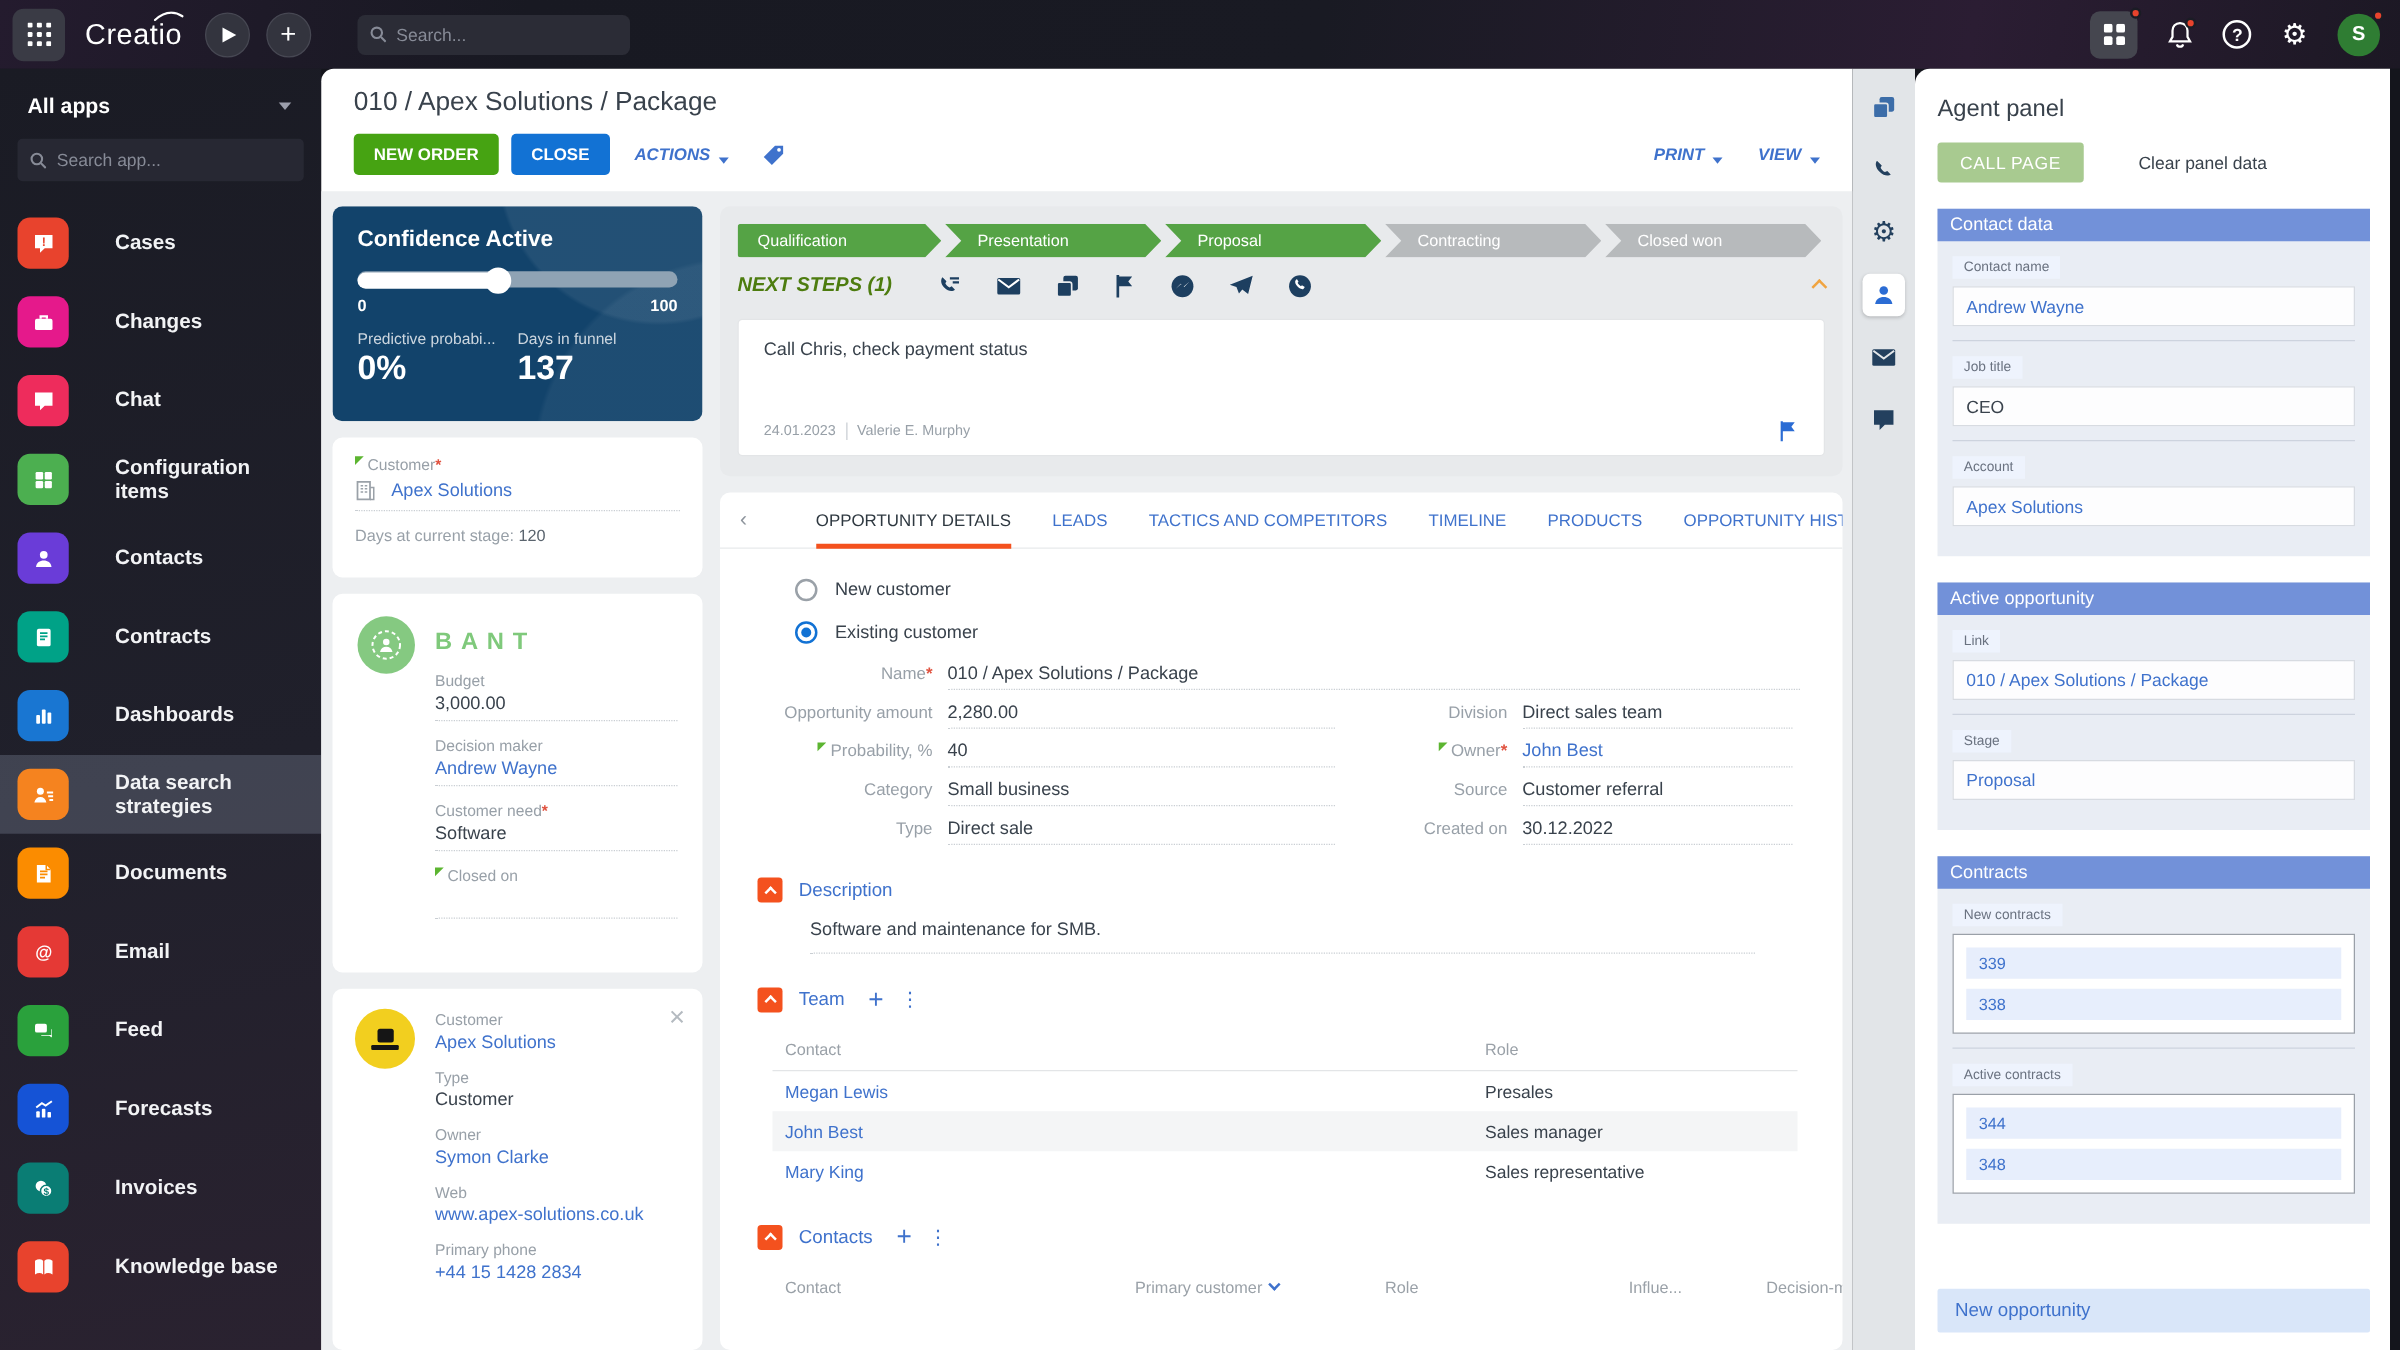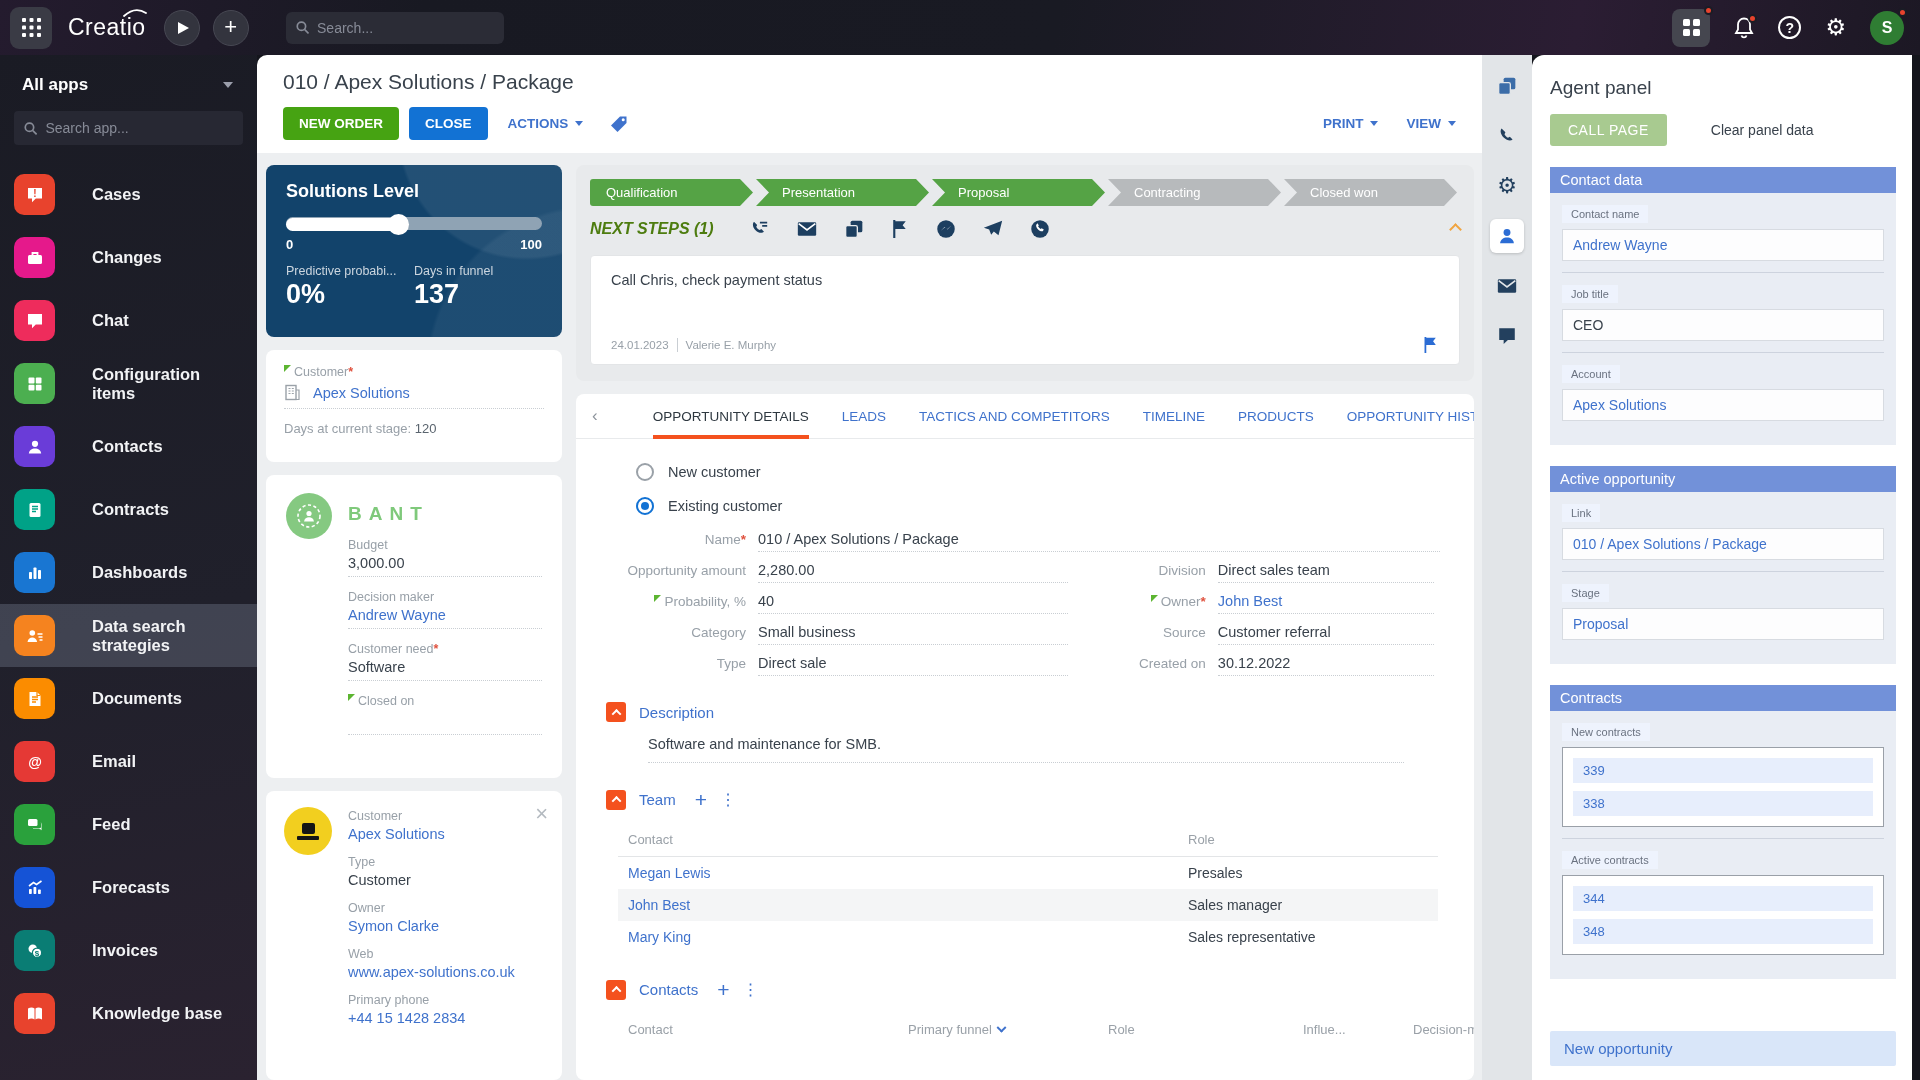--- a/index.html
+++ b/index.html
@@ -38,21 +38,21 @@
 .nav-icon{width:41px;height:41px;border-radius:10px;flex-shrink:0;display:flex;align-items:center;justify-content:center;}
 .nav-label{color:#f2f3f5;font-size:16.5px;font-weight:600;line-height:1.15;margin-left:20px;}
 
 .main{flex:1;min-width:0;background:#fff;border-radius:10px 0 0 0;display:flex;flex-direction:column;overflow:hidden;}
 .main-head{padding:15px 26px 0;}
 .page-title{font-size:21px;color:#39424c;}
 .btnrow{display:flex;align-items:center;margin-top:13px;padding-bottom:13px;}
 .btn{height:33px;padding:0 16px;border-radius:4px;font-size:13.5px;font-weight:700;display:flex;align-items:center;cursor:pointer;border:0;}
 .btn-green{background:#46a312;color:#fff;margin-right:10px;}
 .btn-blue{background:#1272d4;color:#fff;margin-right:20px;}
-.ghost{color:#3f72cc;font-size:13.5px;font-weight:700;display:flex;align-items:center;gap:7px;cursor:pointer;}
+.ghost{color:#3f72cc;font-size:13.5px;font-weight:700;display:flex;align-items:flex-end;gap:7px;cursor:pointer;font-style:italic;}
 .ghost .caret-down{border-top-color:#3f72cc;border-left-width:4px;border-right-width:4px;border-top-width:5px;}
 .head-right{margin-left:auto;display:flex;gap:28px;align-items:center;}
 .content{flex:1;background:#edeff1;display:flex;gap:14px;padding:12px 8px 0 9px;overflow:hidden;}
 
 .leftcol{width:296px;flex-shrink:0;display:flex;flex-direction:column;gap:13px;}
 .card{background:#fff;border-radius:8px;}
 .conf-card{background:#12436b;background-image:radial-gradient(circle at 88% -20%,rgba(255,255,255,.07) 0 38%,transparent 39%),radial-gradient(circle at 110% 120%,rgba(255,255,255,.05) 0 42%,transparent 43%);border-radius:8px;color:#fff;padding:16px 20px;height:172px;}
 .conf-title{font-size:18px;font-weight:600;}
 .slider{margin-top:15px;position:relative;height:15px;cursor:pointer;}
 .slider-track{height:13px;border-radius:7px;background:#8fa3b4;margin-top:1px;}
@@ -407,21 +407,21 @@
               <span class="caret-down"></span>
             </div>
         </div>
       </div>
     </div>
 
     <div class="content">
 
       <div class="leftcol">
         <div class="conf-card">
-          <div class="conf-title">Solutions Level</div>
+          <div class="conf-title">Confidence Active</div>
           <div class="slider">
             <div class="slider-track"></div>
             <div class="slider-fill"></div>
             <div class="slider-thumb"></div>
           </div>
           <div class="slider-scale">
             <span>0</span>
             <span>100</span>
           </div>
           <div class="conf-stats">
@@ -651,21 +651,21 @@
             <div class="sec-head">
               <span class="sec-caret">
                   <i></i>
                 </span>
               <span class="sec-title">Contacts</span>
               <span class="sec-plus"></span>
               <span class="sec-dots"></span>
             </div>
             <div class="chead" style="margin:14px 6px 0 12px;">
               <span class="cc" style="width:280px">Contact</span>
-              <span class="cc" style="width:200px"><span>Primary funnel</span><span class="blue-chev"></span></span>
+              <span class="cc" style="width:200px"><span>Primary customer</span><span class="blue-chev"></span></span>
               <span class="cc" style="width:195px">Role</span>
               <span class="cc" style="width:110px">Influe...</span>
               <span class="cc" style="width:200px">Decision-making f...</span>
 
             </div>
           </div>
         </div>
       </div>
     </div>
   </div>

